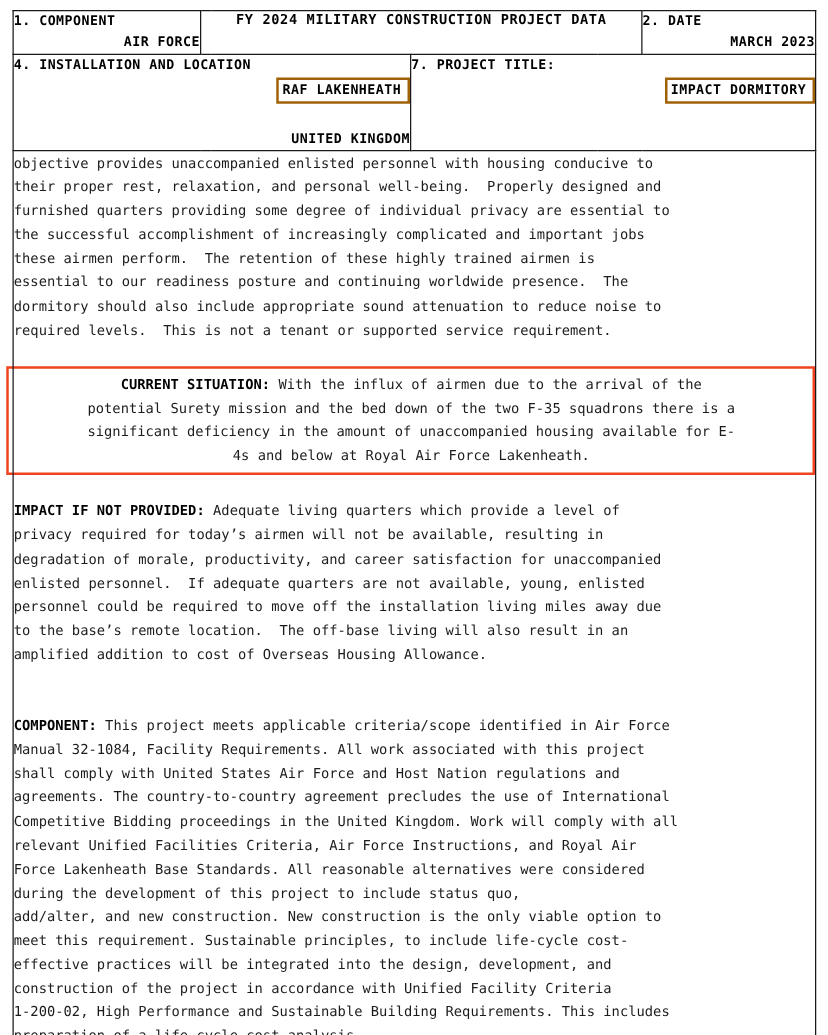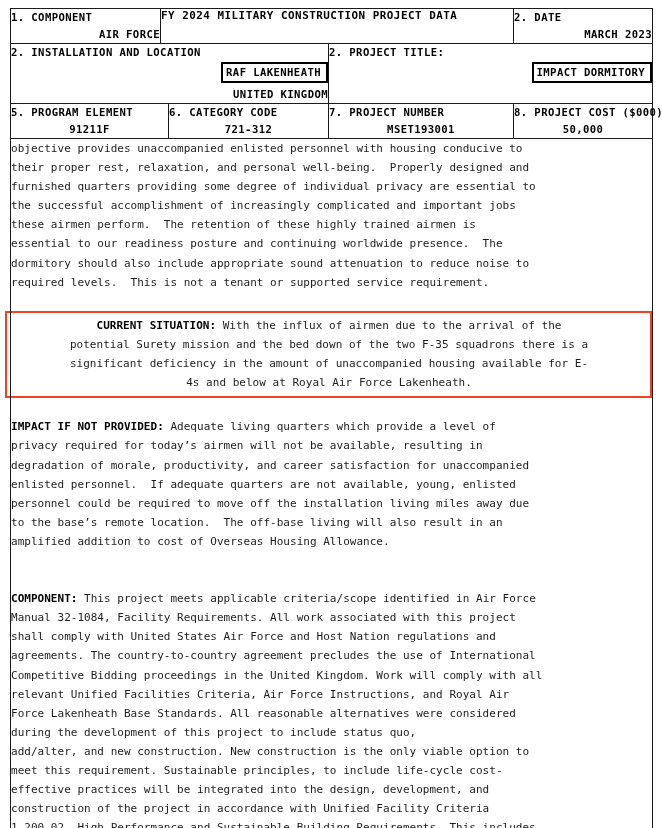--- a/index.html
+++ b/index.html
@@ -62,32 +62,32 @@
     font-weight: bold;
     letter-spacing: 0.4px;
     line-height: 17px;
     white-space: nowrap;
     text-align: right;
   }
   .title-cell {
     font-size: 10.9px;
     font-weight: bold;
     letter-spacing: 0.5px;
-    text-align: left;
+    text-align: center;
     vertical-align: middle;
   }
 
   .indent-val {
     padding-left: 36px;
   }
 
   
   .hl {
     display: inline-block;
-    border: 2px solid #000000;
+    border: 2px solid #a16207;
     padding: 1px 5px 2px 3px;
     line-height: 14px;
     margin-top: 1px;
   }
 
   
   .body-cell {
     padding: 7px 10px 10px 11px;
   }
   .para {
@@ -152,48 +152,30 @@
         <div>FY 2024 MILITARY CONSTRUCTION PROJECT DATA</div>
       </td>
       <td class="cell-pad">
         <div class="lbl">2. DATE</div>
         <div class="val-left">MARCH 2023</div>
       </td>
     </tr>
 
     <tr>
       <td colspan="3" class="cell-pad" style="height:52px">
-        <div class="lbl">2.  INSTALLATION AND LOCATION</div>
+        <div class="lbl">4.  INSTALLATION AND LOCATION</div>
         <div class="val-left"><span class="hl">RAF LAKENHEATH</span></div>
-        <div class="val-left" style="margin-top:3px">UNITED KINGDOM</div>
+        <div class="val-left" style="margin-top:20px">UNITED KINGDOM</div>
       </td>
       <td colspan="3" class="cell-pad">
-        <div class="lbl">2.  PROJECT TITLE:</div>
+        <div class="lbl">7.  PROJECT TITLE:</div>
         <div class="val-left"><span class="hl">IMPACT DORMITORY</span></div>
       </td>
     </tr>
 
-    <tr>
-      <td colspan="2" class="cell-pad">
-        <div class="lbl">5.  PROGRAM ELEMENT</div>
-        <div class="val-center">91211F</div>
-      </td>
-      <td class="cell-pad">
-        <div class="lbl">6.  CATEGORY CODE</div>
-        <div class="val-center">721-312</div>
-      </td>
-      <td colspan="2" class="cell-pad">
-        <div class="lbl">7.  PROJECT NUMBER</div>
-        <div class="val-center">MSET193001</div>
-      </td>
-      <td class="cell-pad">
-        <div class="lbl">8.  PROJECT COST ($000)</div>
-        <div class="val-center">50,000</div>
-      </td>
-    </tr>
 
     <tr>
       <td colspan="6" class="body-cell" style="height:622px">
 
         <div class="para">objective provides unaccompanied enlisted personnel with housing conducive to
 their proper rest, relaxation, and personal well-being.  Properly designed and
 furnished quarters providing some degree of individual privacy are essential to
 the successful accomplishment of increasingly complicated and important jobs
 these airmen perform.  The retention of these highly trained airmen is
 essential to our readiness posture and continuing worldwide presence.  The

